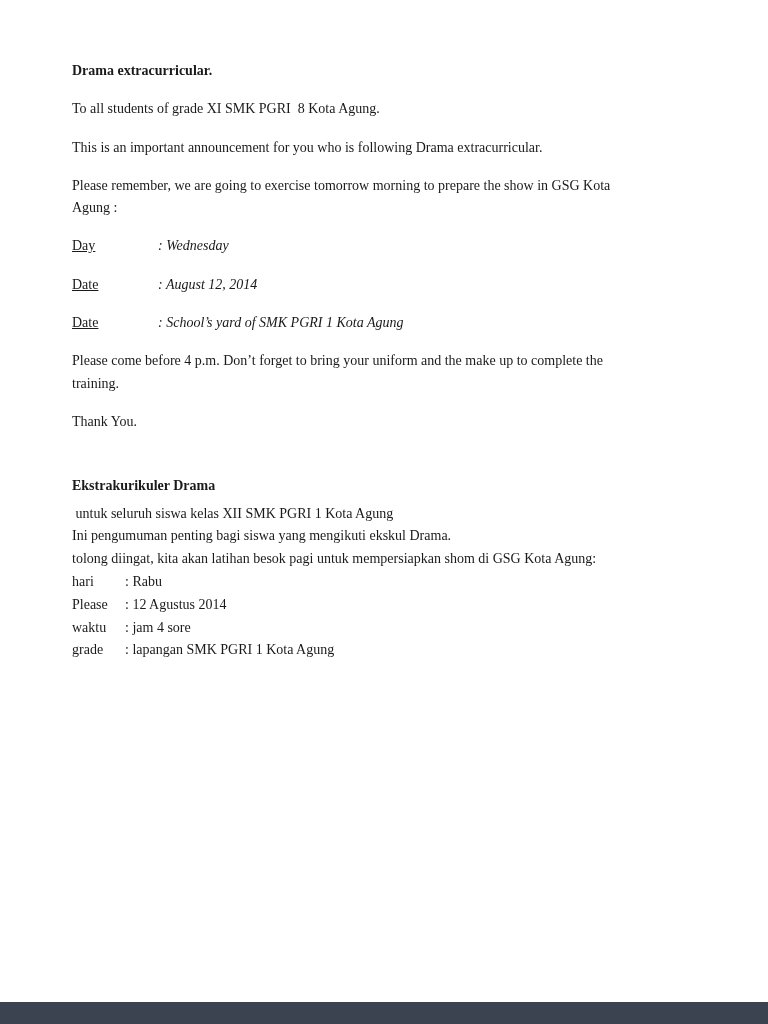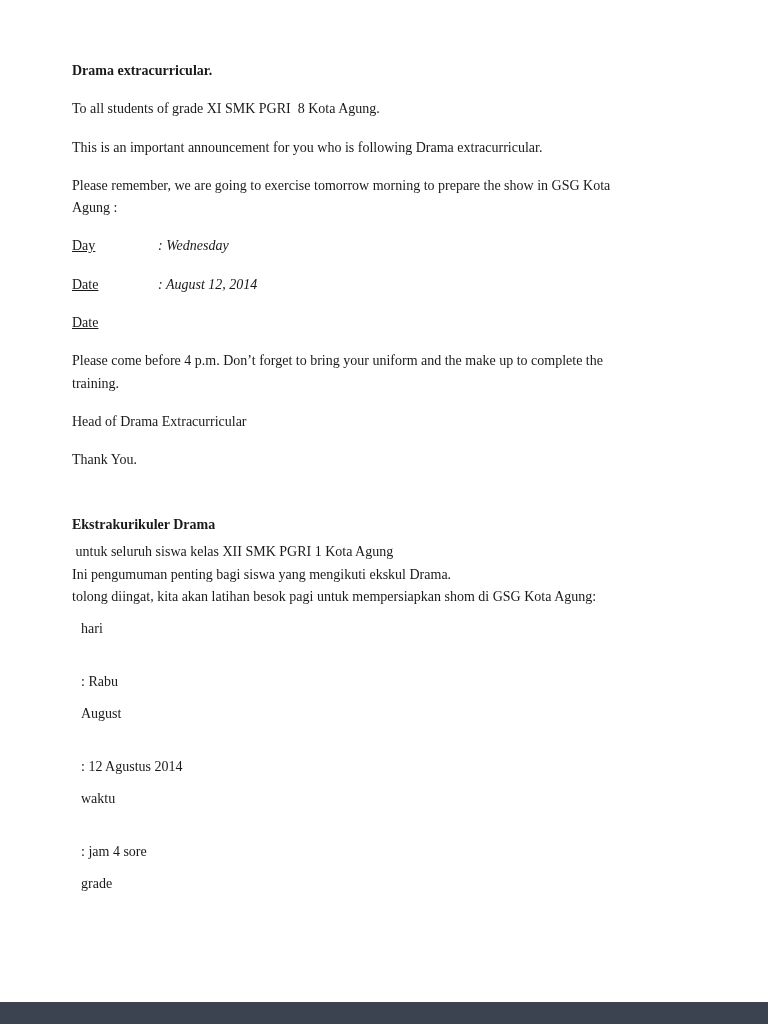--- a/index.html
+++ b/index.html
@@ -33,21 +33,21 @@
     display: flex;
     margin: 0 0 16px 0;
     line-height: 22.3px;
   }
   .detail-row .lbl { width: 86px; flex: 0 0 86px; text-decoration: underline; }
   .detail-row .val { white-space: pre-wrap; font-style: italic; }
   .section-id { margin-top: 42px; }
   .id-title { margin: 0 0 5px 0; }
   .id-block { line-height: 22.8px; }
   .id-block .para { margin: 0; line-height: 22.8px; }
-  .id-detail { display: flex; line-height: 22.8px; margin: 9px; flex-direction: column; }
+  .id-detail { display: flex; line-height: 22.8px; margin: 0; }
   .id-detail .lbl { width: 53px; flex: 0 0 53px; }
   .id-detail .val { white-space: pre-wrap; }
 </style>
 </head>
 <body>
 
 <div class="viewport">
 
   <div class="doc-page">
 
@@ -63,51 +63,52 @@
     <div class="detail-row">
       <span class="lbl">Day</span>
       <span class="val">: Wednesday</span>
     </div>
     <div class="detail-row">
       <span class="lbl">Date</span>
       <span class="val">: August 12, 2014</span>
     </div>
     <div class="detail-row">
       <span class="lbl">Date</span>
+      <span class="val">: School’s yard of SMK PGRI 1 Kota Agung</span>
     </div>
 
     <p class="para">Please come before 4 p.m. Don’t forget to bring your uniform and the make up to complete the
 training.</p>
 
-    <p class="para">Head of Drama Extracurricular</p>
 
     <p class="para">Thank You.</p>
 
     <div class="section-id">
       <p class="para bold id-title">Ekstrakurikuler Drama</p>
 
       <div class="id-block">
         <p class="para"> untuk seluruh siswa kelas XII SMK PGRI 1 Kota Agung
 Ini pengumuman penting bagi siswa yang mengikuti ekskul Drama.
 tolong diingat, kita akan latihan besok pagi untuk mempersiapkan shom di GSG Kota Agung:</p>
 
         <div class="id-detail">
           <span class="lbl">hari</span>
           <span class="val">: Rabu</span>
         </div>
         <div class="id-detail">
-          <span class="lbl">August</span>
+          <span class="lbl">Please</span>
           <span class="val">: 12 Agustus 2014</span>
         </div>
         <div class="id-detail">
           <span class="lbl">waktu</span>
           <span class="val">: jam 4 sore</span>
         </div>
         <div class="id-detail">
           <span class="lbl">grade</span>
+          <span class="val">: lapangan SMK PGRI 1 Kota Agung</span>
         </div>
 
       </div>
     </div>
 
   </div>
 
   <div class="page-gap" style="background: rgb(59, 67, 80);"></div>
 
 </div>

